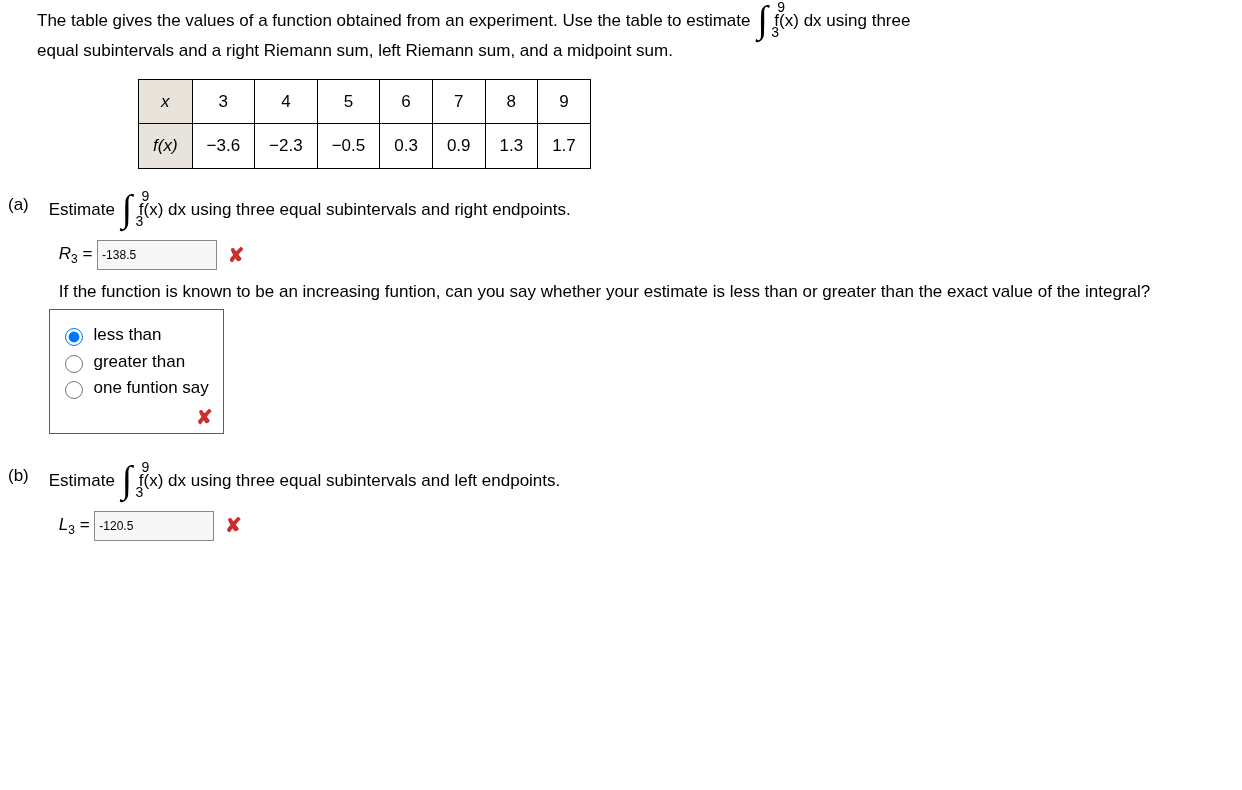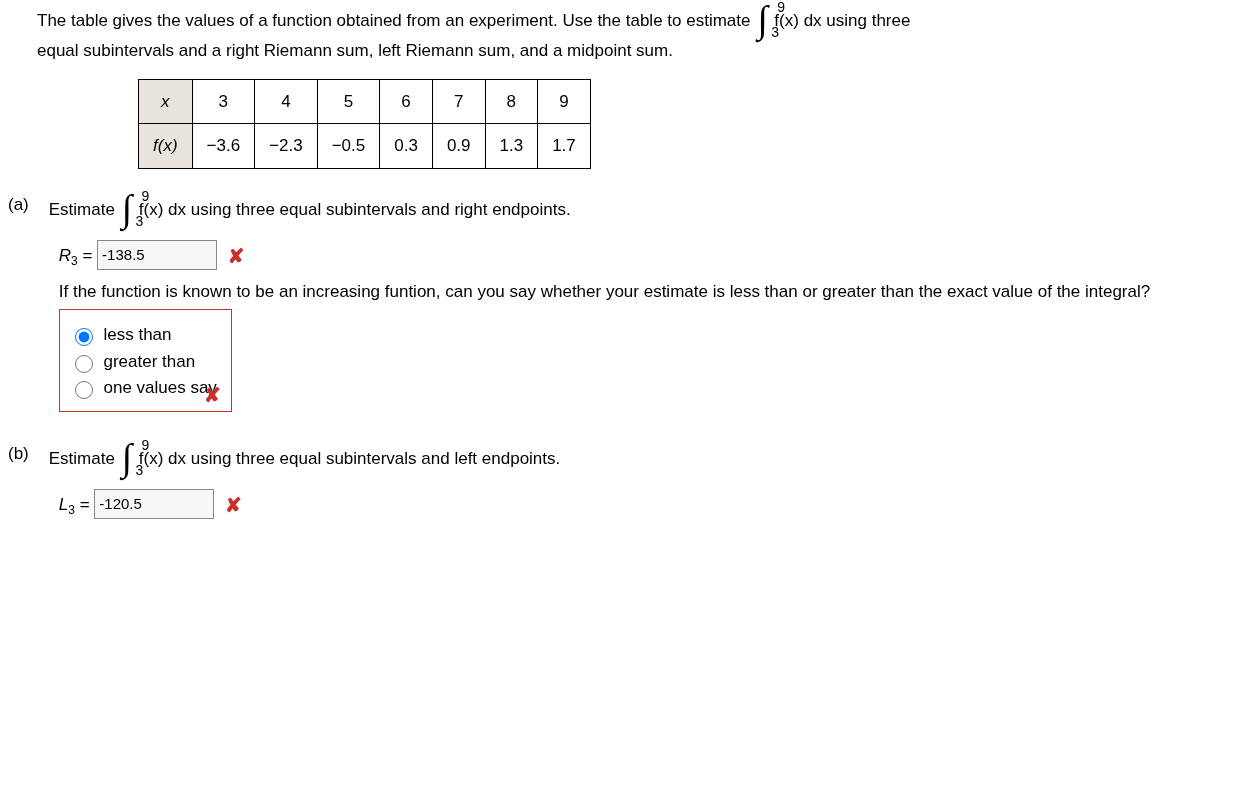--- a/index.html
+++ b/index.html
@@ -69,40 +69,39 @@
   .answer-line {
     margin: 12px 0 10px 10px;
   }
   .sub {
     font-size: 12px;
     vertical-align: sub;
   }
   input.ans {
     width: 110px;
     height: 24px;
-    font-size: 15px;
+    font-size: 12px;
     padding: 2px 4px;
     border: 1px solid #888;
     background: #f7f7f7;
   }
   .x-mark {
     color: #c9302c;
     font-weight: bold;
     font-size: 20px;
     margin-left: 6px;
     vertical-align: middle;
   }
   .followup {
     margin: 10px 0 5px 10px;
   }
   .radio-group {
     border: 1.5px solid #c9302c;
     display: inline-block;
-    padding: 10px 14px 8px 10px;
-    margin-left: 10px;
+    padding: 10px 14px 30px 10px;
     position: relative;
   }
   .radio-group label {
     display: block;
     margin: 3px 0;
     font-size: 17px;
   }
   .radio-group input[type="radio"] {
     width: 18px;
     height: 18px;
@@ -185,21 +184,21 @@
       <label>
         <input type="radio" name="ra" checked="" style="">
         <span>less than</span>
       </label>
       <label>
         <input type="radio" name="ra" style="">
         <span>greater than</span>
       </label>
       <label>
         <input type="radio" name="ra" style="">
-        <span>one values say</span>
+        <span>one funtion say</span>
       </label>
       <span class="x-mark-rg">✘</span>
     </div>
   </div>
 </div>
 
 <div class="part">
   <span class="part-label">(b)</span>
   <div class="part-body">
     <span>Estimate</span>

